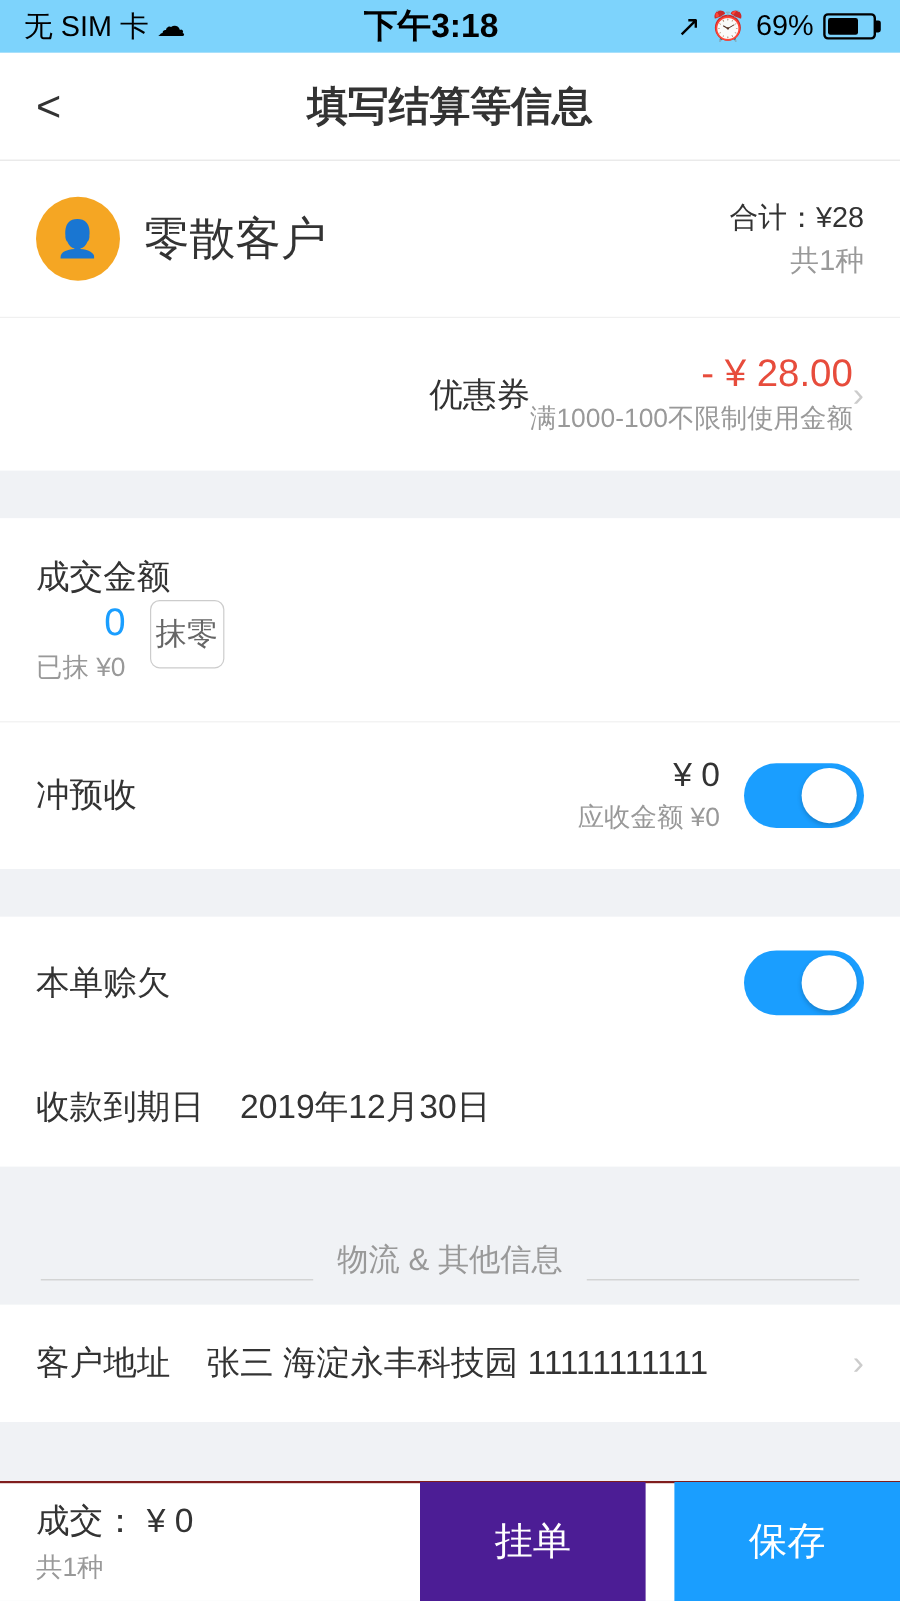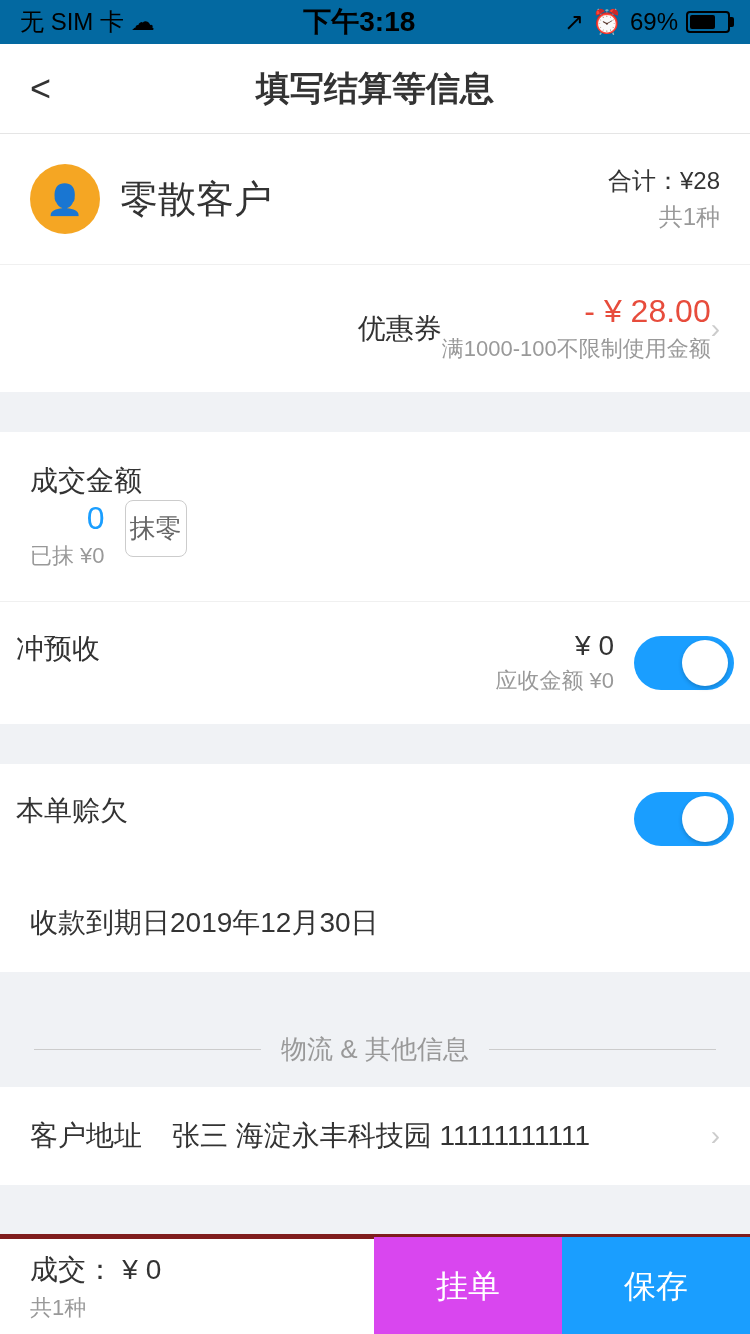--- a/index.html
+++ b/index.html
@@ -11,21 +11,21 @@
       font-family: -apple-system, "PingFang SC", "Helvetica Neue", Arial, sans-serif;
       font-size: 28px;
       color: #333;
       position: relative;
     }
 
     
     .status-bar {
       width: 750px;
       height: 44px;
-      background: #0369a1;
+      background: #7dd3fc;
       display: flex;
       align-items: center;
       justify-content: space-between;
       padding: 0 20px;
       font-size: 24px;
       color: #000;
     }
     .status-left { display: flex; align-items: center; gap: 10px; }
     .status-center { font-size: 28px; font-weight: 600; }
     .status-right { display: flex; align-items: center; gap: 8px; font-size: 24px; }
@@ -83,23 +83,23 @@
       display: flex; align-items: center; justify-content: center;
       font-size: 30px; color: #fff;
     }
     .customer-name { font-size: 38px; color: #333; font-weight: 500; }
     .customer-right { text-align: right; }
     .customer-total { font-size: 24px; color: #333; }
     .customer-count { font-size: 24px; color: #999; margin-top: 4px; }
 
     
     .row-item {
-      padding: 28px 16px;
-      display: flex;
-      align-items: flex-start;
+      padding: 28px 30px;
+      display: flex;
+      align-items: center;
       justify-content: space-between;
       background: #fff;
       border-top: 1px solid #f0f0f0;
     }
     .row-label { font-size: 28px; color: #333; }
     .row-value { font-size: 28px; color: #333; }
     .row-value-blue { color: #1a9eff; font-size: 32px; font-weight: 500; }
     .row-sub { font-size: 22px; color: #999; margin-top: 4px; text-align: right; }
 
     .chevron-icon { font-size: 28px; color: #ccc; }
@@ -157,38 +157,39 @@
 
     
     .logistics-header {
       background: #f0f2f5;
       text-align: center;
       padding: 20px 14px;
       font-size: 26px;
       color: #999;
       position: relative;
       display: flex;
-      align-items: center;
+      align-items: flex-end;
       justify-content: center;
     }
     .logistics-header::before,
     .logistics-header::after {
       content: '';
       flex: 1;
       height: 1px;
       background: #ccc;
       margin: 0 20px;
     }
 
     
     .due-date-row {
       padding: 30px 30px;
       background: #fff;
       display: flex;
       align-items: center;
+      gap: 30px;
     }
     .due-date-label { font-size: 28px; color: #333; }
     .due-date-value { font-size: 28px; color: #333; }
 
     
     .address-row {
       padding: 30px 30px;
       background: #fff;
       display: flex;
       align-items: center;
@@ -200,33 +201,34 @@
 
     
     .bottom-bar {
       position: fixed;
       bottom: 0;
       width: 750px;
       height: 100px;
       background: #fff;
       display: flex;
       align-items: center;
-      border-top: 5px solid #7f1d1d;
+      border-top: 2px solid #7f1d1d;
+      gap: 24px;
     }
     .bottom-info {
       flex: 1;
       padding: 0 30px;
     }
     .bottom-amount { font-size: 30px; color: #333; }
     .bottom-amount span { font-size: 28px; }
     .bottom-count { font-size: 22px; color: #999; margin-top: 4px; }
     .bottom-btn-pending {
       width: 188px;
       height: 100px;
-      background: #d946ef;
+      background: #4c1d95;
       display: flex;
       align-items: center;
       justify-content: center;
       font-size: 32px;
       color: #fff;
       cursor: pointer;
     }
     .bottom-btn-save {
       width: 188px;
       height: 100px;

